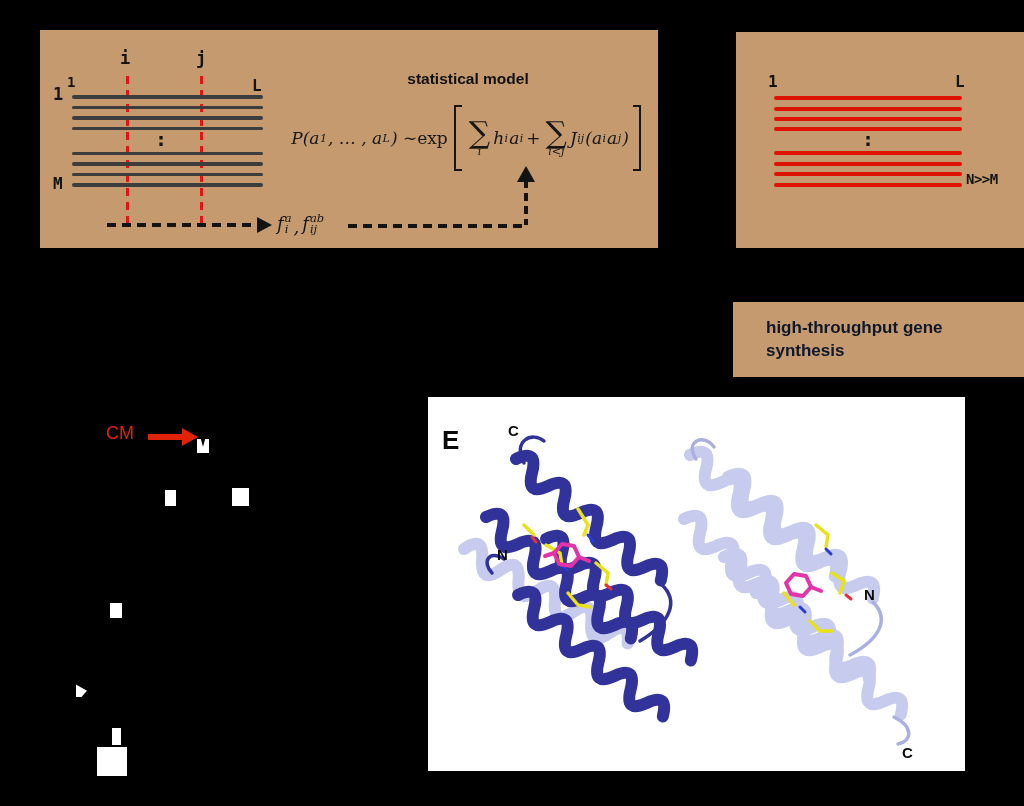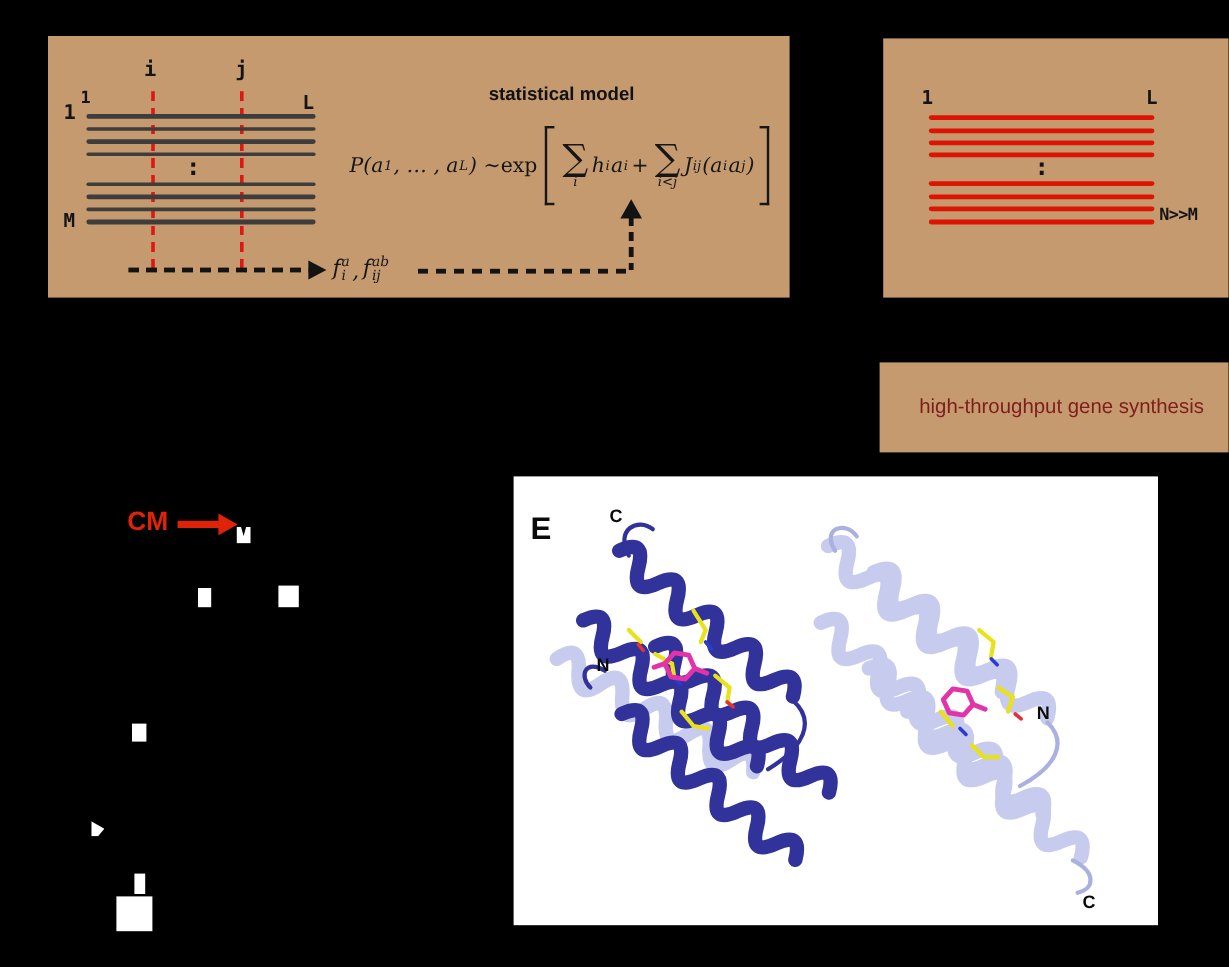--- a/index.html
+++ b/index.html
@@ -63,24 +63,24 @@
   .stack{display:inline-flex;flex-direction:column;line-height:0.9;font-size:11.5px;font-style:italic;margin:0 1px;}
   .comma{margin:6px 3px 0 1px;}
 
   
   .pos2-1{left:32px;top:42px;font-size:16px;}
   .pos2-L{left:219px;top:42px;font-size:16px;}
   .pos2-dots{left:126px;top:97px;font-size:20px;}
   .pos2-N{left:230px;top:140px;font-size:14px;letter-spacing:-0.5px;}
 
   
-  .synth-line{font-weight:normal;font-size:17px;color:#7f1d1d;line-height:1.3;}
-
-  
-  .cm-label{position:absolute;left:106px;top:424px;font-weight:bold;font-size:22px;color:#e02208;line-height:1;}
+  .synth-line{font-weight:bold;font-size:17px;color:#0f172a;line-height:1.3;}
+
+  
+  .cm-label{position:absolute;left:106px;top:424px;font-weight:normal;font-size:18px;color:#e02208;line-height:1;}
   .cm-shaft{position:absolute;left:148px;top:434px;width:36px;height:6px;background:#e02208;}
   .cm-head{position:absolute;left:182px;top:428px;width:0;height:0;border-left:16px solid #e02208;
            border-top:9px solid transparent;border-bottom:9px solid transparent;}
   .mark{position:absolute;background:#fff;}
   .mark-notch{clip-path:polygon(0 0,32% 0,50% 55%,68% 0,100% 0,100% 100%,0 100%);}
   .mark-tri{clip-path:polygon(0 10%,100% 55%,50% 100%,0 100%);}
 
   
   .protein{position:absolute;left:428px;top:397px;width:537px;height:374px;background:#fff;}
   .plabel{position:absolute;font-weight:bold;color:#0a0a0a;line-height:1;}

